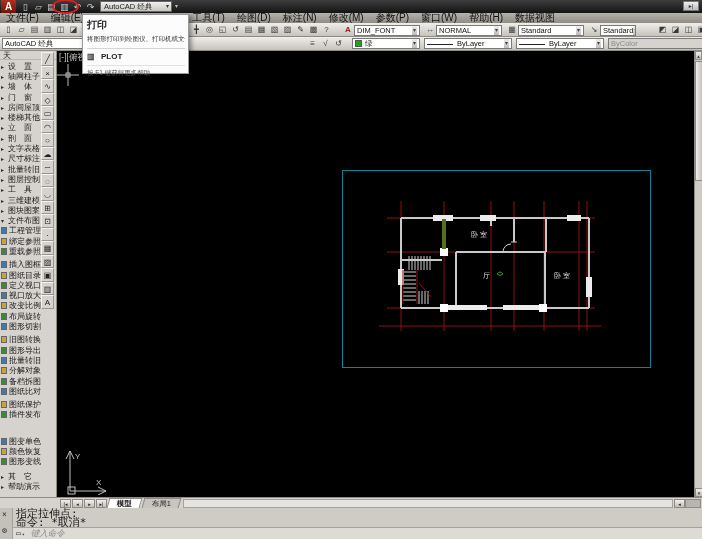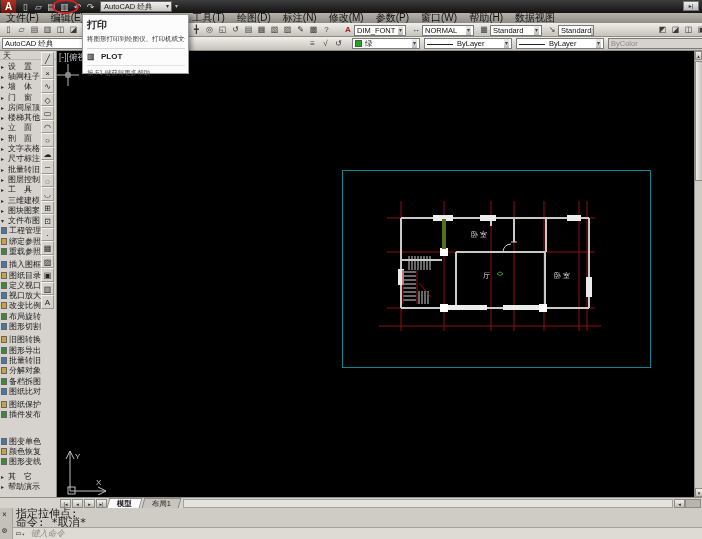--- a/index.html
+++ b/index.html
@@ -27,21 +27,21 @@
   
   .trow{position:absolute;left:0;width:702px;height:14px;background:linear-gradient(#efeeea,#c6c3bc);border-bottom:1px solid #8e8b84}
   .trow2{top:23px}.trow3{top:37px}
   .tgroup{position:absolute;top:1px;display:flex}
   .tbtn{width:13px;height:12px;font-size:8px;line-height:12px;text-align:center;color:#3a3a3a}
   .sgroup{display:flex;align-items:center;margin-right:4px}
   .sbtn{width:12px;height:12px;font-size:8px;line-height:12px;text-align:center;color:#3a3a3a}
   .sgroup:first-of-type .sbtn{color:#a02020;font-weight:bold}
   .combo{height:11px;background:#fff;border:1px solid #7a7a7a;font-size:7.5px;line-height:9px;color:#111;padding:0 2px;display:flex;align-items:center;white-space:nowrap;overflow:hidden}
   .combo .dd{margin-left:auto;font-size:6px;color:#444;background:linear-gradient(#eee,#bbb);padding:0 1px}
-  .scombo{width:52px}
+  .scombo{width:66px}
   .sgroup:nth-of-type(4) .scombo{width:36px}
   .styles-host{position:absolute;left:342px;top:1px;display:flex}
   .misc-host{position:absolute;left:656px;top:1px;display:flex}
   .lay-host{position:absolute;left:306px;top:1px;display:flex}
   .w-combo{position:absolute;left:2px;top:1px;width:96px}
   .c-color{position:absolute;left:352px;top:1px;width:68px}
   .c-ltype{position:absolute;left:424px;top:1px;width:88px}
   .c-lweight{position:absolute;left:516px;top:1px;width:88px}
   .c-pstyle{position:absolute;left:608px;top:1px;width:110px;background:#d6d3ce;color:#8a8a8a}
   .swatch{width:7px;height:7px;background:var(--swatch-green);margin-right:3px;border:1px solid #555}

